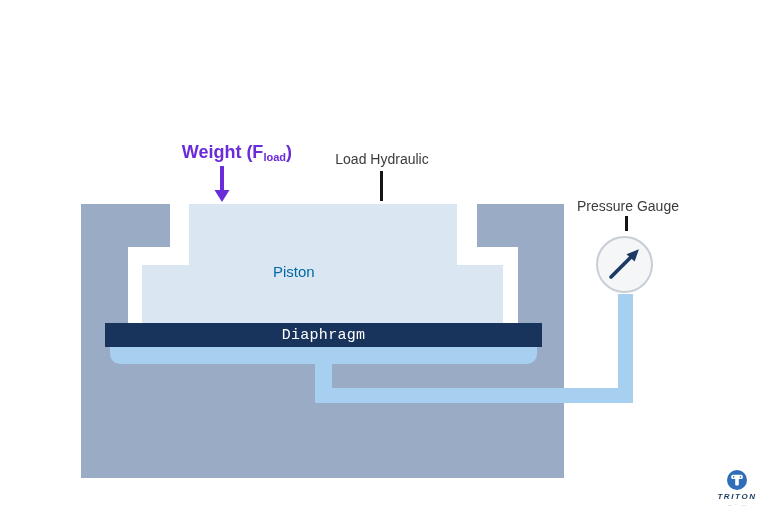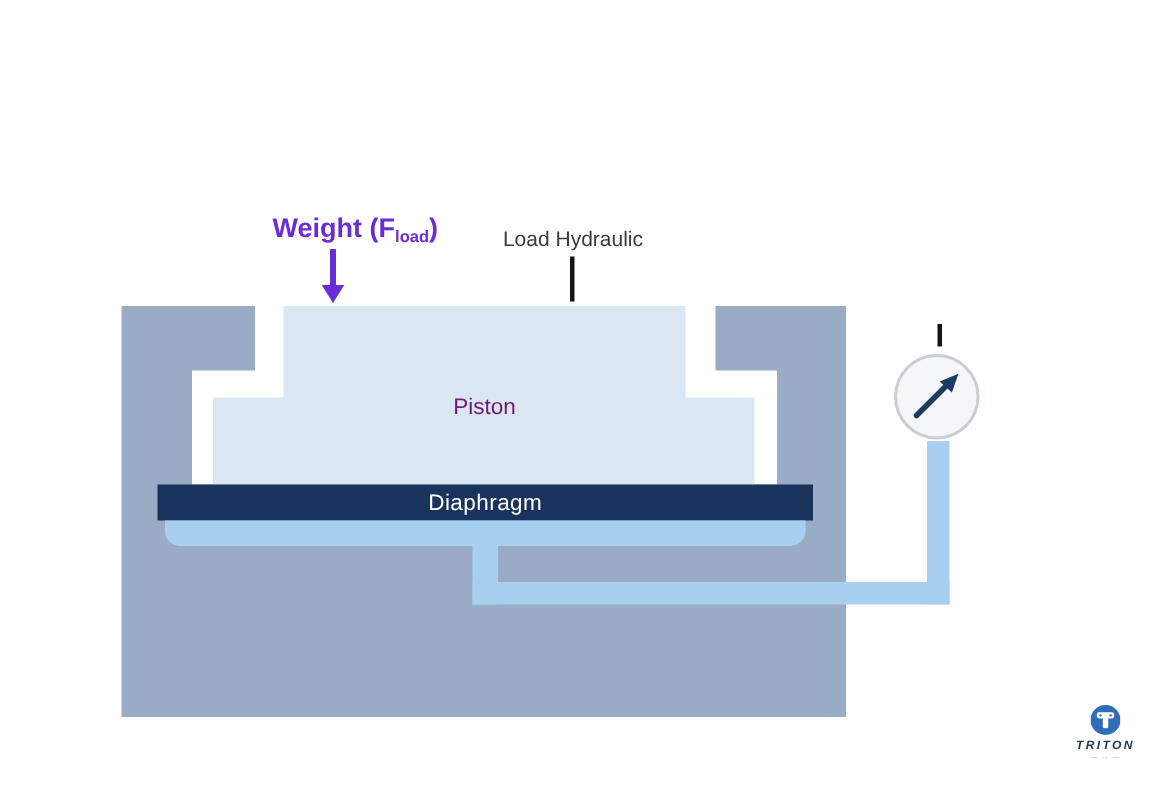--- a/index.html
+++ b/index.html
@@ -33,26 +33,26 @@
   }
 
   
   .housing{left:81px;top:204px;width:483px;height:274px;background:var(--housing);}
   .cavity-top{left:170px;top:204px;width:307px;height:44px;background:#ffffff;}
   .cavity-bottom{left:128px;top:247px;width:390px;height:76px;background:#ffffff;}
 
   
   .piston-upper{left:189px;top:204px;width:268px;height:62px;background:var(--piston);}
   .piston-lower{left:142px;top:265px;width:361px;height:58px;background:var(--piston);}
-  .piston-label{left:273px;top:264px;width:100px;text-align:center;font-size:15px;
-    color:#701a75;line-height:16px;}
+  .piston-label{left:273px;top:264px;width:100px;font-size:15px;
+    color:#0369a1;line-height:16px;}
 
   
   .diaphragm{left:105px;top:323px;width:437px;height:24px;background:var(--diaphragm);
-    display:flex;align-items:center;justify-content:center;}
+    display:flex;align-items:center;justify-content:center;font-family:Liberation Mono, monospace;}
   .diaphragm-label{color:#ffffff;font-size:15px;line-height:15px;letter-spacing:0.3px;}
 
   
   .fluid{left:110px;top:347px;width:427px;height:17px;background:var(--fluid);
     border-radius:0 0 10px 10px;}
   .pipe-left{left:315px;top:362px;width:17px;height:41px;background:var(--fluid);}
   .pipe-h{left:315px;top:388px;width:318px;height:15px;background:var(--fluid);}
   .pipe-right{left:618px;top:294px;width:15px;height:109px;background:var(--fluid);}
 
   
@@ -89,20 +89,21 @@
     <span>Weight (F</span><span class="sub">load</span><span>)</span>
   </div>
   <svg class="abs weight-arrow" viewBox="0 0 18 37">
     <line x1="9" y1="1" x2="9" y2="26" stroke="var(--accent-purple)" stroke-width="4" stroke-linecap="round"></line>
     <polygon points="1.5,24 16.5,24 9,36" fill="var(--accent-purple)"></polygon>
   </svg>
 
   <div class="abs lp-label">Load Hydraulic</div>
   <div class="abs lp-line"></div>
 
+  <div class="abs pg-label">Pressure Gauge</div>
   <div class="abs pg-line"></div>
 
   <div class="abs housing"></div>
   <div class="abs cavity-top"></div>
   <div class="abs cavity-bottom"></div>
 
   <div class="abs piston-upper"></div>
   <div class="abs piston-lower"></div>
   <div class="abs piston-label">Piston</div>
 

